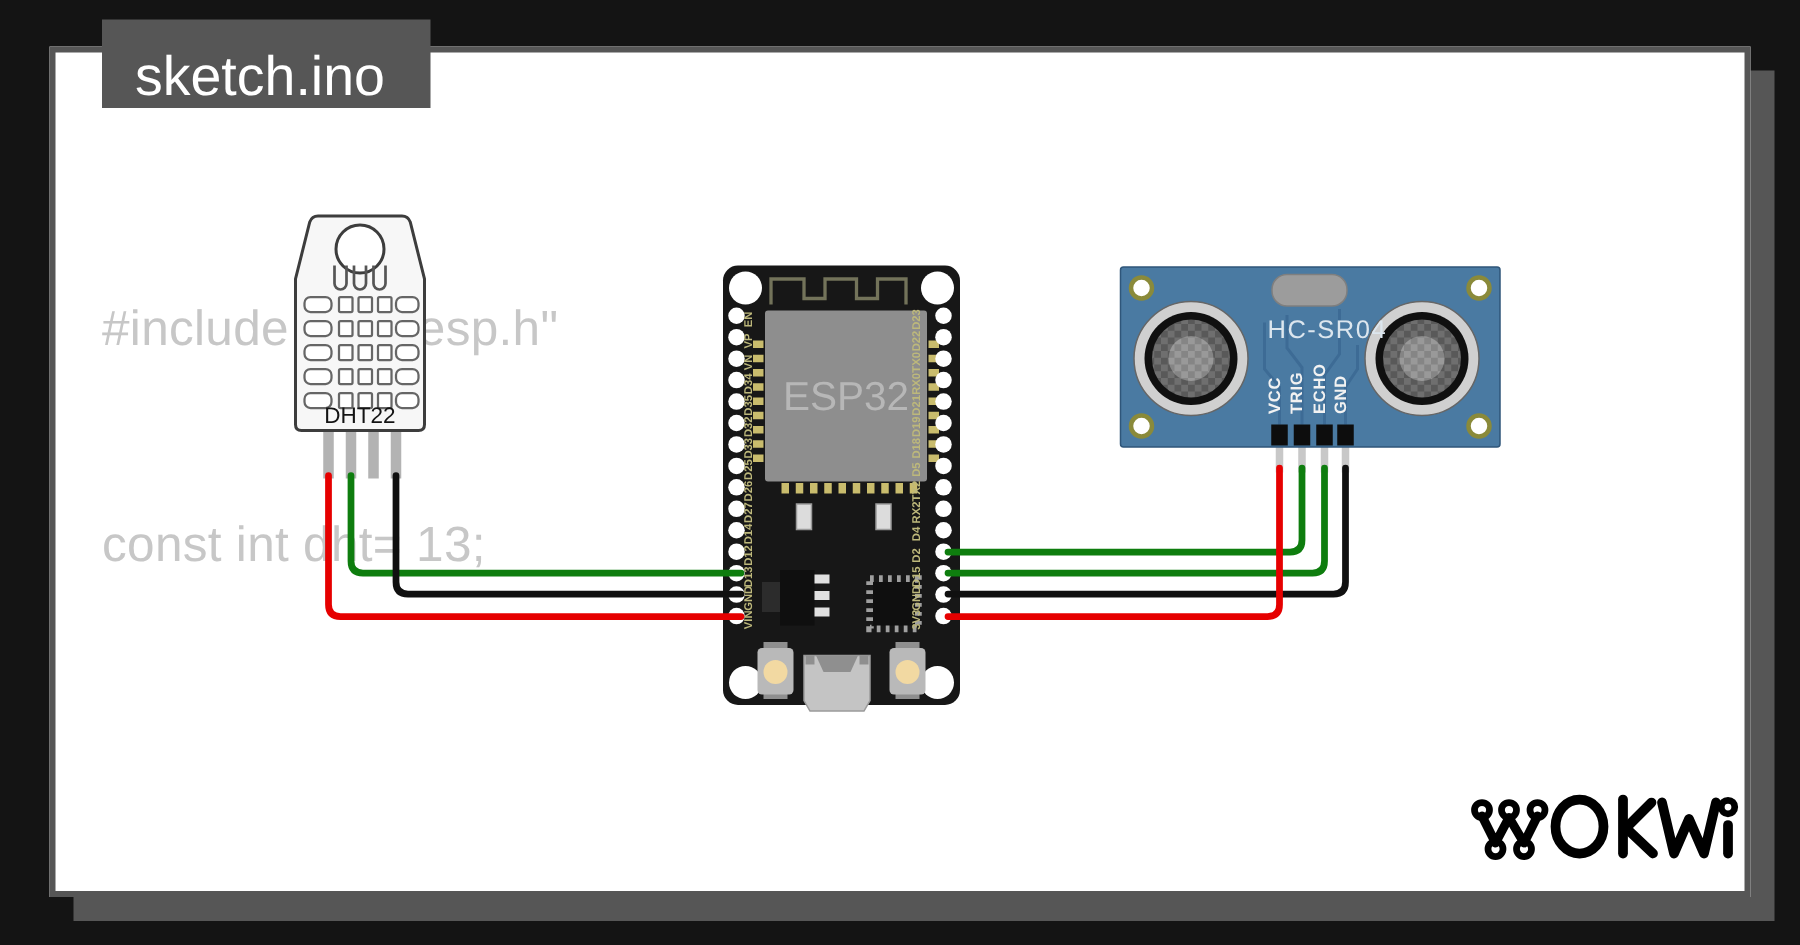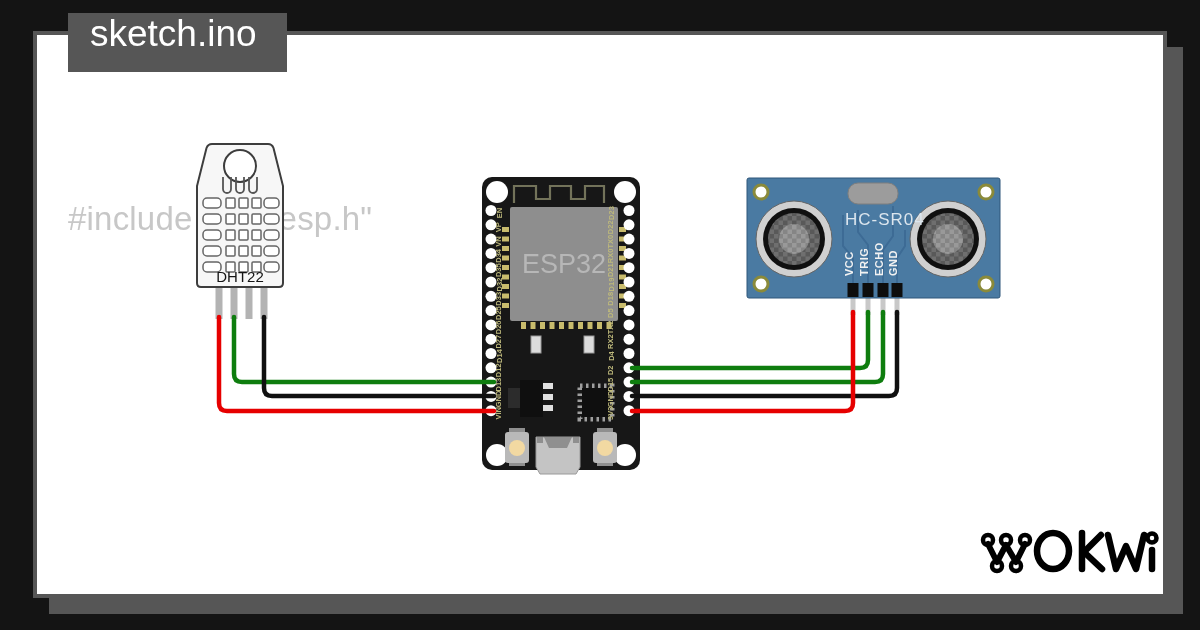--- a/index.html
+++ b/index.html
@@ -16,35 +16,36 @@
   }
   .code{
     position:absolute;left:31px;top:64px; 
     font-size:33px;line-height:48px;color:#c7c7c7;
     white-space:pre;letter-spacing:0.2px;
   }
   .code .line{height:48px;}
   .title-tab{
     position:absolute;left:68px;top:13px;width:219px;height:59px;
     background:#565656;color:#ffffff;font-size:37px;
-    display:flex;align-items:flex-start;padding-left:22px;box-sizing:border-box;
+    display:flex;align-items:flex-end;padding-left:22px;box-sizing:border-box;
   }
   svg.overlay{position:absolute;left:0;top:0;}
   .esp-pin-label{font-size:7.5px;fill:#bdb87b;font-weight:bold;}
   .hc-pin-label{font-size:11px;fill:#f2f2f2;font-weight:bold;letter-spacing:0.5px;}
   .dht-label{font-size:15px;fill:#141414;}
   .chip-label{font-size:27px;fill:#b7b7b7;}
   .hc-label{font-size:17px;fill:#dce6ee;letter-spacing:1px;}
 </style>
 </head>
 <body>
 
 <div class="paper">
   <div class="code">
     <div class="line">#include "DHTesp.h"</div>
+    <div class="line">const int dht= 13;</div>
     
     
     
     
     
     
     
     
   </div>
 </div>

